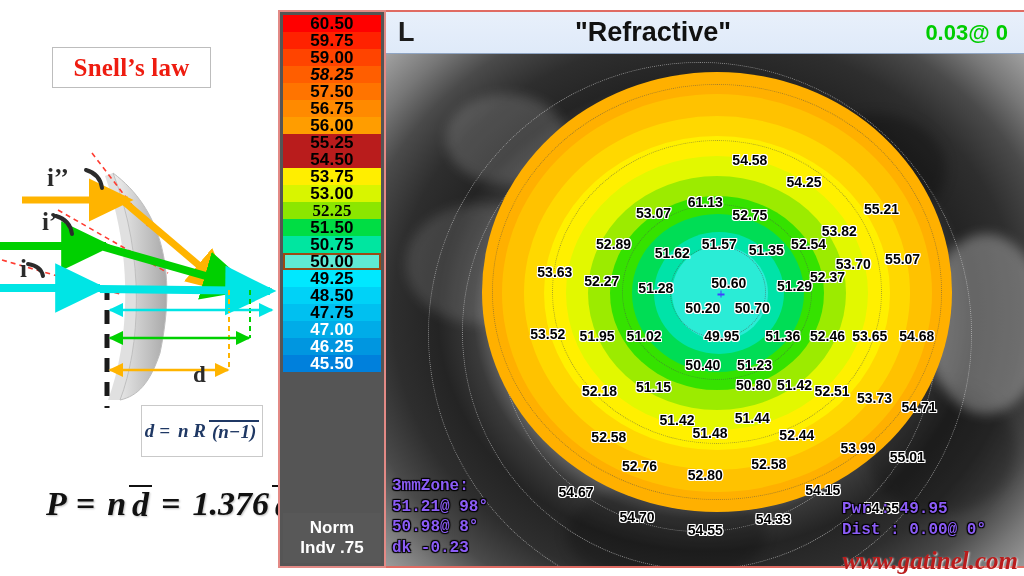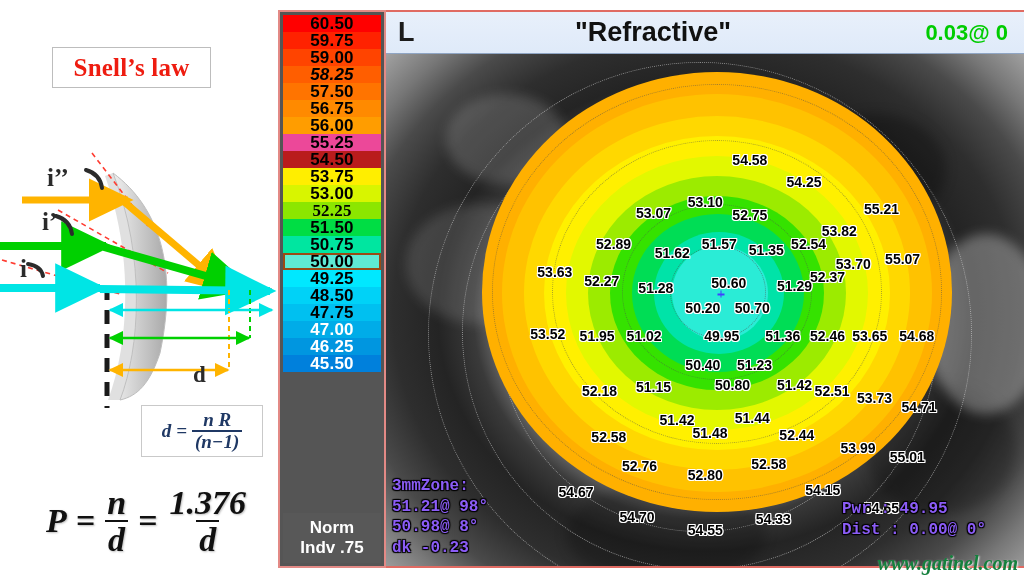--- a/index.html
+++ b/index.html
@@ -11,21 +11,21 @@
   #snell-title-box{position:absolute;left:52px;top:47px;width:157px;height:39px;
     border:1px solid #bdbdbd;background:#fff;display:flex;align-items:center;justify-content:center;}
   #snell-title-box span{color:#ee1c10;font-family:"Liberation Serif",serif;font-weight:bold;
     font-size:25px;letter-spacing:.2px;white-space:nowrap;}
 
   .ray-label{position:absolute;color:#2b2b2b;font-family:"Liberation Serif",serif;
     font-weight:bold;font-size:25px;}
 
   #formula-d-box{position:absolute;left:141px;top:405px;width:120px;height:50px;
     border:1px solid #c9c9c9;background:#fff;display:flex;align-items:center;justify-content:center;}
-  .frac{display:inline-flex;flex-direction:column;align-items:center;justify-content:center;
+  .frac{display:inline-flex;flex-direction:row;align-items:center;justify-content:center;
     line-height:1.04;vertical-align:middle;}
   .frac .num{padding:0 3px;}
   .frac .den{padding:0 3px;border-top:2px solid currentColor;}
   #formula-d{color:#1f3864;font-family:"Liberation Serif",serif;font-weight:bold;font-size:19px;
     display:flex;align-items:center;gap:5px;font-style:italic;}
 
   #formula-p{position:absolute;left:46px;top:485px;color:#111;
     font-family:"Liberation Serif",serif;font-weight:bold;font-style:italic;font-size:34px;
     display:flex;align-items:center;gap:9px;
     text-shadow:1px 1px 2px rgba(0,0,0,.25);}
@@ -75,22 +75,22 @@
   #apex{position:absolute;width:7px;height:7px;transform:translate(-50%,-50%);}
   #apex:before,#apex:after{content:"";position:absolute;background:#4040ff;}
   #apex:before{left:3px;top:0;width:1.5px;height:7px;}
   #apex:after{left:0;top:3px;width:7px;height:1.5px;}
 
   .ovl{position:absolute;font-family:Liberation Mono, monospace;font-weight:bold;font-size:16px;
     color:#8b5cf6;white-space:nowrap;line-height:1.28;
     text-shadow:1px 1px 1px #000,-1px -1px 1px #000,1px -1px 1px #000,-1px 1px 1px #000;}
   #zone-ovl{left:6px;bottom:8px;}
   #pwr-ovl{right:38px;bottom:26px;text-align:left;}
-  #watermark{position:absolute;right:6px;bottom:1px;color:#15803d;
-    font-family:"Liberation Serif",serif;font-style:italic;font-weight:bold;font-size:20px;
+  #watermark{position:absolute;right:6px;bottom:1px;color:#b91c1c;
+    font-family:"Liberation Serif",serif;font-style:italic;font-weight:bold;font-size:25px;
     text-shadow:1px 1px 2px rgba(255,255,255,.9);z-index:12;}
 </style>
 </head>
 <body>
 
 <div id="root">
 
   <div id="left-panel">
 
     <div id="snell-title-box">
@@ -212,21 +212,21 @@
         </div>
         <div class="scale-row" style="background: rgb(255, 116, 0);">
           <span style="color: rgb(0, 0, 0);">57.50</span>
         </div>
         <div class="scale-row" style="background: rgb(255, 138, 0);">
           <span style="color: rgb(0, 0, 0);">56.75</span>
         </div>
         <div class="scale-row" style="background: rgb(255, 157, 0);">
           <span style="color: rgb(0, 0, 0);">56.00</span>
         </div>
-        <div class="scale-row" style="background: #ec4899;">
+        <div class="scale-row" style="background: #b91c1c;">
           <span style="color: rgb(0, 0, 0);">55.25</span>
         </div>
         <div class="scale-row" style="background: #b91c1c; text-align: right;">
           <span style="color: rgb(0, 0, 0);">54.50</span>
         </div>
         <div class="scale-row" style="background: rgb(255, 238, 0);">
           <span style="color: rgb(0, 0, 0);">53.75</span>
         </div>
         <div class="scale-row" style="background: rgb(216, 245, 0);">
           <span style="color: rgb(0, 0, 0);">53.00</span>
@@ -308,21 +308,21 @@
       <div class="ringdot" style="left:140px;top:132px;width:190px;height:176px;border-color:rgba(80,80,80,.5);"></div>
       <div class="ringdot" style="left:188px;top:174px;width:96px;height:92px;border-color:rgba(80,80,80,.55);"></div>
 
       <div id="apex" style="left:50.8%;top:50.5%;"></div>
     </div>
 
     <div id="value-layer">
         <div class="val" style="left: 363.9px; top: 148.2px;">54.58</div>
         <div class="val" style="left: 417.95px; top: 170.2px;">54.25</div>
         <div class="val" style="left: 495.5px; top: 196.6px;">55.21</div>
-        <div class="val" style="left: 319.25px; top: 190px;">53.10</div>
+        <div class="val" style="left: 319.25px; top: 190px;">61.13</div>
         <div class="val" style="left: 267.55px; top: 201px;">53.07</div>
         <div class="val" style="left: 363.9px; top: 203.2px;">52.75</div>
         <div class="val" style="left: 453.2px; top: 218.6px;">53.82</div>
         <div class="val" style="left: 227.6px; top: 231.8px;">52.89</div>
         <div class="val" style="left: 286.35px; top: 240.6px;">51.62</div>
         <div class="val" style="left: 333.35px; top: 231.8px;">51.57</div>
         <div class="val" style="left: 380.35px; top: 238.4px;">51.35</div>
         <div class="val" style="left: 422.65px; top: 231.8px;">52.54</div>
         <div class="val" style="left: 516.65px; top: 247.2px;">55.07</div>
         <div class="val" style="left: 467.3px; top: 251.6px;">53.70</div>
@@ -339,21 +339,21 @@
         <div class="val" style="left: 258.15px; top: 324.2px;">51.02</div>
         <div class="val" style="left: 335.7px; top: 324.2px;">49.95</div>
         <div class="val" style="left: 396.8px; top: 324.2px;">51.36</div>
         <div class="val" style="left: 441.45px; top: 324.2px;">52.46</div>
         <div class="val" style="left: 483.75px; top: 324.2px;">53.65</div>
         <div class="val" style="left: 530.75px; top: 324.2px;">54.68</div>
         <div class="val" style="left: 316.9px; top: 352.8px;">50.40</div>
         <div class="val" style="left: 368.6px; top: 352.8px;">51.23</div>
         <div class="val" style="left: 213.5px; top: 379.2px;">52.18</div>
         <div class="val" style="left: 267.55px; top: 374.8px;">51.15</div>
-        <div class="val" style="left: 339px; top: 372.6px; padding-left: 15px;">50.80</div>
+        <div class="val" style="left: 360px; top: 372.6px; padding-left: 15px;">50.80</div>
         <div class="val" style="left: 408.55px; top: 372.6px;">51.42</div>
         <div class="val" style="left: 446.15px; top: 379.2px;">52.51</div>
         <div class="val" style="left: 488.45px; top: 385.8px;">53.73</div>
         <div class="val" style="left: 533.1px; top: 394.6px;">54.71</div>
         <div class="val" style="left: 291.05px; top: 407.8px;">51.42</div>
         <div class="val" style="left: 366.25px; top: 405.6px;">51.44</div>
         <div class="val" style="left: 222.9px; top: 425.4px;">52.58</div>
         <div class="val" style="left: 323.95px; top: 421px;">51.48</div>
         <div class="val" style="left: 410.9px; top: 423.2px;">52.44</div>
         <div class="val" style="left: 472px; top: 436.4px;">53.99</div>

